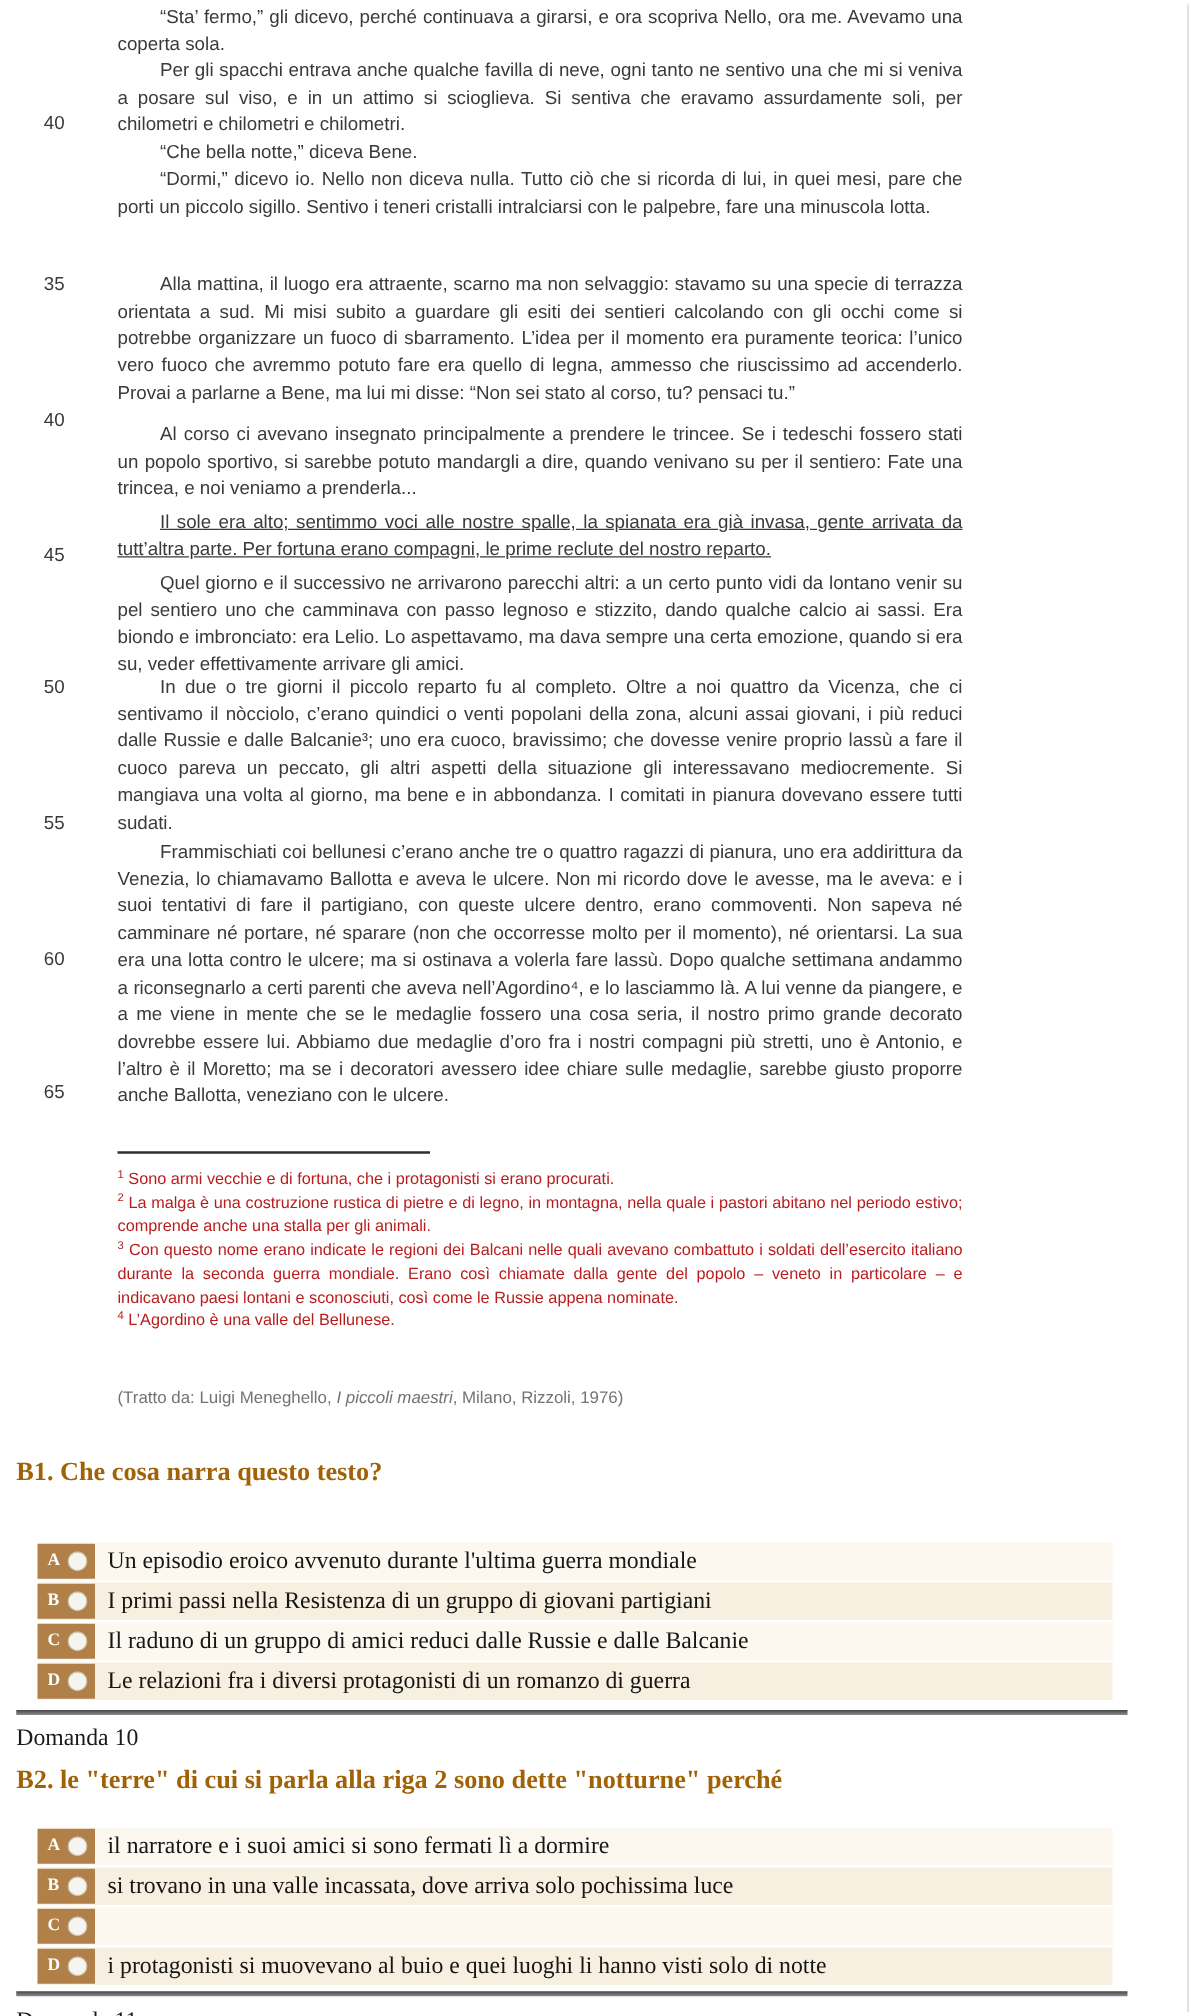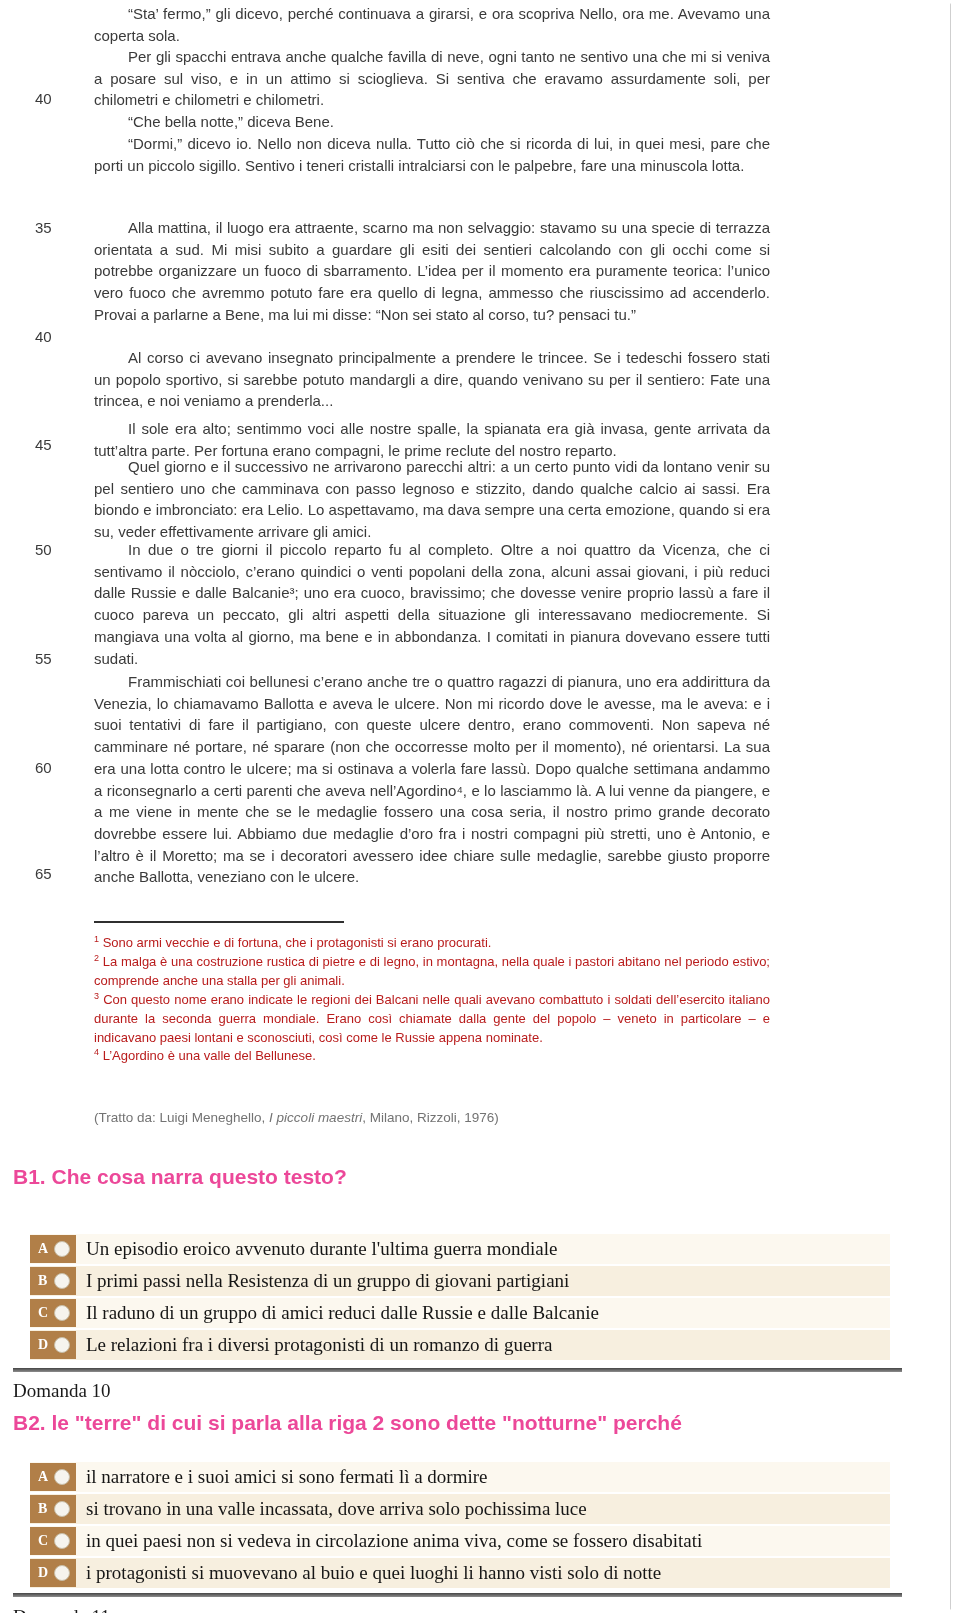--- a/index.html
+++ b/index.html
@@ -39,22 +39,22 @@
   }
   .footnote sup{font-size:9px;}
   .source-line{
     position:absolute;left:94px;top:1096px;width:700px;
     font-size:13.5px;color:#737373;
   }
   .source-line .ital{font-style:italic;}
   
   .q-heading{
     position:absolute;left:13px;width:900px;margin:0;
-    font-family:Liberation Sans, sans-serif;
-    font-weight:bold;font-size:21px;color:#ec4899;
+    font-family:Liberation Serif, serif;
+    font-weight:bold;font-size:21px;color:#a16207;
   }
   .q-label{
     position:absolute;left:13px;width:400px;margin:0;
     font-family:"Liberation Serif","DejaVu Serif",serif;
     font-size:19px;color:#1a1a1a;
   }
   .options{
     position:absolute;left:30px;width:860px;
   }
   .option-row{
@@ -97,22 +97,22 @@
 <body>
 
 <div class="page">
 
   <div class="passage">
       <p class="para" style="top: 3px;">“Sta’ fermo,” gli dicevo, perché continuava a girarsi, e ora scopriva Nello, ora me. Avevamo una coperta sola.</p>
       <p class="para" style="top: 46px;">Per gli spacchi entrava anche qualche favilla di neve, ogni tanto ne sentivo una che mi si veniva a posare sul viso, e in un attimo si scioglieva. Si sentiva che eravamo assurdamente soli, per chilometri e chilometri e chilometri.</p>
       <p class="para" style="top: 111px;">“Che bella notte,” diceva Bene.</p>
       <p class="para" style="top: 133px;">“Dormi,” dicevo io. Nello non diceva nulla. Tutto ciò che si ricorda di lui, in quei mesi, pare che porti un piccolo sigillo. Sentivo i teneri cristalli intralciarsi con le palpebre, fare una minuscola lotta.</p>
       <p class="para" style="top: 217px;">Alla mattina, il luogo era attraente, scarno ma non selvaggio: stavamo su una specie di terrazza orientata a sud. Mi misi subito a guardare gli esiti dei sentieri calcolando con gli occhi come si potrebbe organizzare un fuoco di sbarramento. L’idea per il momento era puramente teorica: l’unico vero fuoco che avremmo potuto fare era quello di legna, ammesso che riuscissimo ad accenderlo. Provai a parlarne a Bene, ma lui mi disse: “Non sei stato al corso, tu? pensaci tu.”</p>
-      <p class="para" style="top: 347px;">Al corso ci avevano insegnato principalmente a prendere le trincee. Se i tedeschi fossero stati un popolo sportivo, si sarebbe potuto mandargli a dire, quando venivano su per il sentiero: Fate una trincea, e noi veniamo a prenderla...</p>
-      <p class="para" style="top: 418px;">Il sole era alto; sentimmo voci alle nostre spalle, la spianata era già invasa, gente arrivata da tutt’altra parte. Per fortuna erano compagni, le prime reclute del nostro reparto.</p>
+      <p class="para" style="top: 337px;">Al corso ci avevano insegnato principalmente a prendere le trincee. Se i tedeschi fossero stati un popolo sportivo, si sarebbe potuto mandargli a dire, quando venivano su per il sentiero: Fate una trincea, e noi veniamo a prenderla...</p>
+      <p class="para" style="top: 407px; text-decoration: underline;">Il sole era alto; sentimmo voci alle nostre spalle, la spianata era già invasa, gente arrivata da tutt’altra parte. Per fortuna erano compagni, le prime reclute del nostro reparto.</p>
       <p class="para" style="top: 456px;">Quel giorno e il successivo ne arrivarono parecchi altri: a un certo punto vidi da lontano venir su pel sentiero uno che camminava con passo legnoso e stizzito, dando qualche calcio ai sassi. Era biondo e imbronciato: era Lelio. Lo aspettavamo, ma dava sempre una certa emozione, quando si era su, veder effettivamente arrivare gli amici.</p>
       <p class="para" style="top: 539px;">In due o tre giorni il piccolo reparto fu al completo. Oltre a noi quattro da Vicenza, che ci sentivamo il nòcciolo, c’erano quindici o venti popolani della zona, alcuni assai giovani, i più reduci dalle Russie e dalle Balcanie³; uno era cuoco, bravissimo; che dovesse venire proprio lassù a fare il cuoco pareva un peccato, gli altri aspetti della situazione gli interessavano mediocremente. Si mangiava una volta al giorno, ma bene e in abbondanza. I comitati in pianura dovevano essere tutti sudati.</p>
       <p class="para" style="top: 671px;">Frammischiati coi bellunesi c’erano anche tre o quattro ragazzi di pianura, uno era addirittura da Venezia, lo chiamavamo Ballotta e aveva le ulcere. Non mi ricordo dove le avesse, ma le aveva: e i suoi tentativi di fare il partigiano, con queste ulcere dentro, erano commoventi. Non sapeva né camminare né portare, né sparare (non che occorresse molto per il momento), né orientarsi. La sua era una lotta contro le ulcere; ma si ostinava a volerla fare lassù. Dopo qualche settimana andammo a riconsegnarlo a certi parenti che aveva nell’Agordino⁴, e lo lasciammo là. A lui venne da piangere, e a me viene in mente che se le medaglie fossero una cosa seria, il nostro primo grande decorato dovrebbe essere lui. Abbiamo due medaglie d’oro fra i nostri compagni più stretti, uno è Antonio, e l’altro è il Moretto; ma se i decoratori avessero idee chiare sulle medaglie, sarebbe giusto proporre anche Ballotta, veneziano con le ulcere.</p>
     </div>
   <div id="gutter">
       <span class="lineno" style="top: 88px;">40</span>
       <span class="lineno" style="top: 217px;">35</span>
       <span class="lineno" style="top: 326px;">40</span>
       <span class="lineno" style="top: 434px;">45</span>
       <span class="lineno" style="top: 539px;">50</span>
@@ -182,21 +182,20 @@
           <span class="opt-letter">B</span>
           <span class="opt-radio"></span>
         </div>
         <span class="opt-text">si trovano in una valle incassata, dove arriva solo pochissima luce</span>
       </div>
       <div class="option-row light">
         <div class="opt-badge">
           <span class="opt-letter">C</span>
           <span class="opt-radio"></span>
         </div>
-        <span class="opt-text">in quei paesi non si vedeva in circolazione anima viva, come se fossero disabitati</span>
       </div>
       <div class="option-row dark">
         <div class="opt-badge">
           <span class="opt-letter">D</span>
           <span class="opt-radio"></span>
         </div>
         <span class="opt-text">i protagonisti si muovevano al buio e quei luoghi li hanno visti solo di notte</span>
       </div>
     </div>
 

